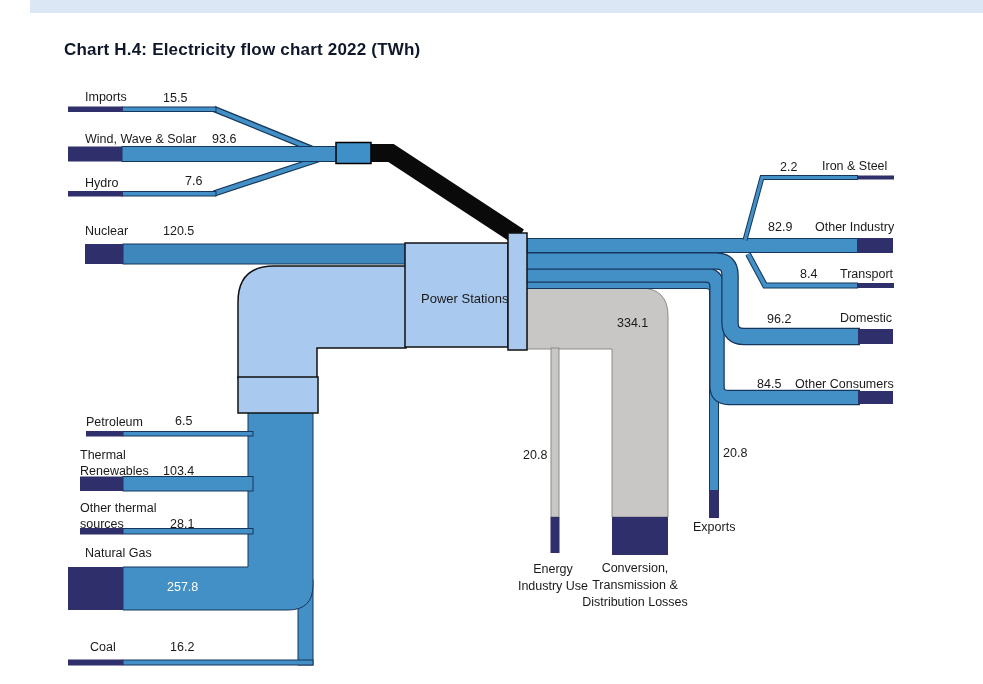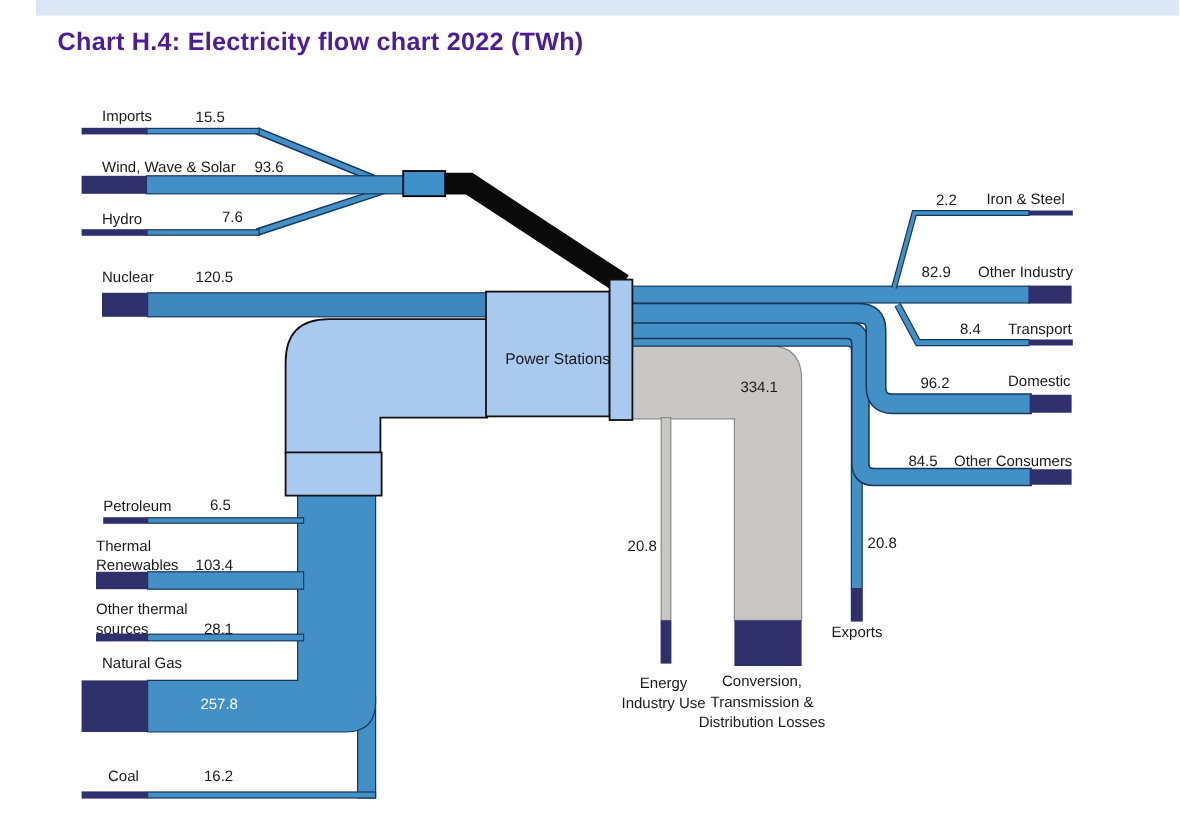--- a/index.html
+++ b/index.html
@@ -1,20 +1,20 @@
 <!DOCTYPE html>
 <html><head>
 <meta charset="utf-8">
 <style>
   html,body{margin:0;padding:0;background:#fff;}
   .page{position:relative;width:983px;height:684px;background:#ffffff;overflow:hidden;
         font-family:"Liberation Sans", sans-serif;}
   .top-strip{position:absolute;left:30px;top:0;width:953px;height:13px;background:#dce7f5;}
-  .chart-title{position:absolute;left:48px;top:24px;margin:0;font-size:21px;font-weight:bold;
-        color:#4c1d95;letter-spacing:0.2px;}
+  .chart-title{position:absolute;left:48px;top:24px;margin:16px;font-size:17px;font-weight:bold;
+        color:#0f172a;letter-spacing:0.2px;}
   svg.sankey{position:absolute;left:0;top:0;}
   svg text{font-family:"Liberation Sans", sans-serif;font-size:12.5px;fill:#1a1a1a;}
   svg text.white{fill:#ffffff;}
   svg text.node-label{font-size:13px;}
 </style>
 </head>
 <body>
 
 <div class="page">
   <div class="top-strip"></div>

